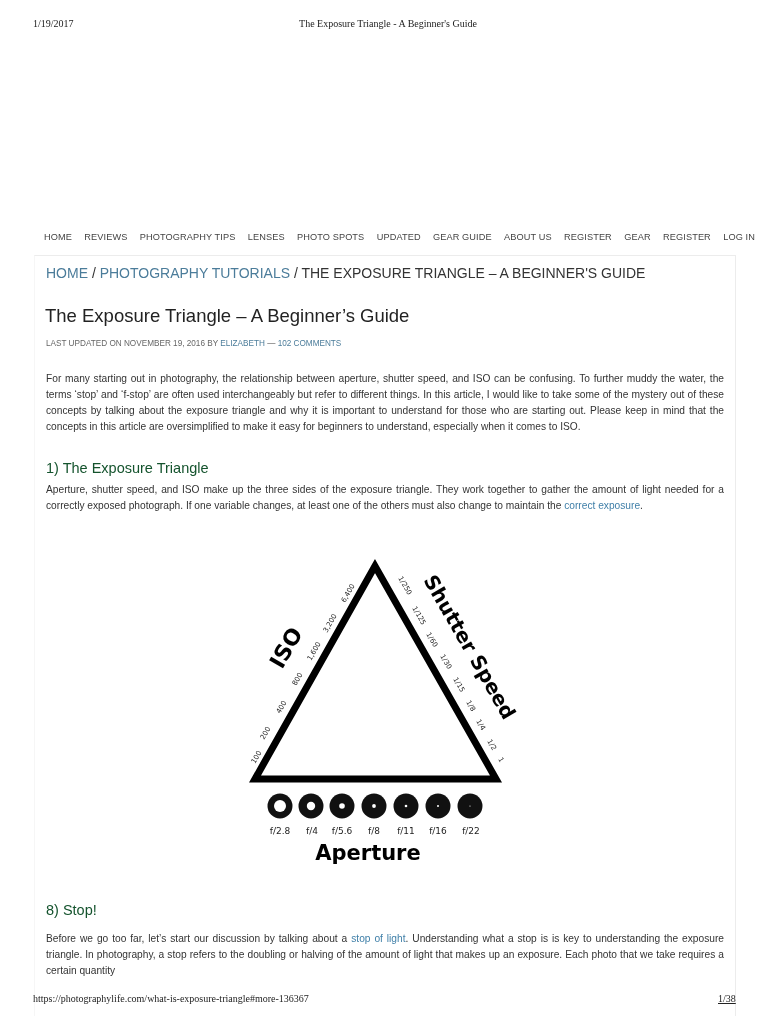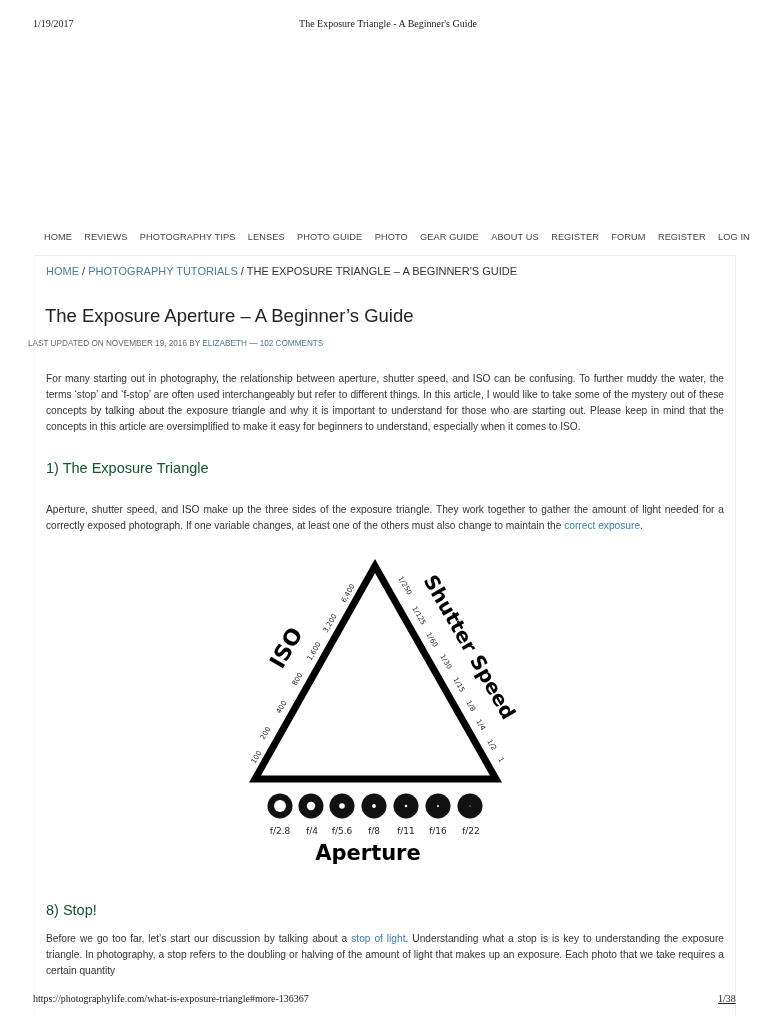--- a/index.html
+++ b/index.html
@@ -9,25 +9,25 @@
   .print-header .title { position: absolute; left: 4px; width: 768px; text-align: center; }
   .print-footer { position: absolute; top: 993px; left: 0; width: 768px; font-family: "Liberation Serif", serif; font-size: 10px; color: #222; }
   .print-footer .url { position: absolute; left: 33px; }
   .print-footer .page { position: absolute; left: 718px; text-decoration: underline; }
 
   .nav { position: absolute; top: 232px; left: 44px; display: flex; gap: 0; font-size: 9.2px; color: #444; letter-spacing: 0.1px; }
   .nav a { color: #444; text-decoration: none; margin-right: 12.4px; white-space: nowrap; }
 
   .card { position: absolute; top: 255px; left: 34px; width: 700px; height: 760px; border-top: 1px solid #ececec; border-right: 1px solid #ececec; border-left: 1px solid #f6f6f6; }
 
-  .breadcrumb { position: absolute; top: 265px; left: 46px; font-size: 11px; color: #333; white-space: nowrap; }
+  .breadcrumb { position: absolute; top: 265px; left: 46px; font-size: 14px; color: #333; white-space: nowrap; }
   .breadcrumb .lnk { color: #4b7c9a; }
 
   .page-title { position: absolute; top: 305px; left: 45px; font-size: 18.5px; color: #222; font-weight: normal; margin: 0; white-space: nowrap; }
-  .meta { position: absolute; top: 339px; left: 28px; font-size: 8.2px; color: #666; white-space: nowrap; }
+  .meta { position: absolute; top: 339px; left: 46px; font-size: 8.2px; color: #666; white-space: nowrap; }
   .meta .lnk { color: #4b7c9a; }
 
   .para { position: absolute; left: 46px; width: 678px; font-size: 10.2px; line-height: 16px; color: #333; margin: 0; text-align: justify; }
   .para .lnk { color: #3f7fa8; }
   .h2 { position: absolute; left: 46px; font-size: 14.5px; color: #14532d; margin: 0; white-space: nowrap; font-weight: normal; }
 
   .diagram { position: absolute; left: 230px; top: 548px; width: 310px; height: 325px; }
 </style>
 </head>
 <body>
@@ -35,46 +35,46 @@
 <div class="print-header">
   <span class="date">1/19/2017</span>
   <span class="title">The Exposure Triangle - A Beginner's Guide</span>
 </div>
 
 <nav class="nav">
   <a href="#">HOME</a>
   <a href="#">REVIEWS</a>
   <a href="#">PHOTOGRAPHY TIPS</a>
   <a href="#">LENSES</a>
-  <a href="#">PHOTO GUIDE</a>
-  <a href="#">PHOTO</a>
+  <a href="#">PHOTO SPOTS</a>
+  <a href="#">UPDATED</a>
   <a href="#">GEAR GUIDE</a>
   <a href="#">ABOUT US</a>
   <a href="#">REGISTER</a>
-  <a href="#">FORUM</a>
+  <a href="#">GEAR</a>
   <a href="#">REGISTER</a>
   <a href="#">LOG IN</a>
 </nav>
 
 <div class="card"></div>
 
 <div class="breadcrumb">
   <span class="lnk">HOME</span><span> / </span><span class="lnk">PHOTOGRAPHY TUTORIALS</span><span> / </span><span>THE EXPOSURE TRIANGLE – A BEGINNER'S GUIDE</span>
 </div>
 
-<h1 class="page-title">The Exposure Aperture – A Beginner’s Guide</h1>
+<h1 class="page-title">The Exposure Triangle – A Beginner’s Guide</h1>
 
 <div class="meta">
   <span>LAST UPDATED ON NOVEMBER 19, 2016 BY </span><span class="lnk">ELIZABETH</span><span> — </span><span class="lnk">102 COMMENTS</span>
 </div>
 
 <p class="para" style="top:371px;">For many starting out in photography, the relationship between aperture, shutter speed, and ISO can be confusing. To further muddy the water, the terms ‘stop’ and ‘f-stop’ are often used interchangeably but refer to different things. In this article, I would like to take some of the mystery out of these concepts by talking about the exposure triangle and why it is important to understand for those who are starting out. Please keep in mind that the concepts in this article are oversimplified to make it easy for beginners to understand, especially when it comes to ISO.</p>
 
 <h2 class="h2" style="top:460px;">1) The Exposure Triangle</h2>
-<p class="para" style="top:502px;"><span>Aperture, shutter speed, and ISO make up the three sides of the exposure triangle. They work together to gather the amount of light needed for a correctly exposed photograph. If one variable changes, at least one of the others must also change to maintain the </span><span class="lnk">correct exposure</span><span>.</span></p>
+<p class="para" style="top:482px;"><span>Aperture, shutter speed, and ISO make up the three sides of the exposure triangle. They work together to gather the amount of light needed for a correctly exposed photograph. If one variable changes, at least one of the others must also change to maintain the </span><span class="lnk">correct exposure</span><span>.</span></p>
 
 <div class="diagram">
   <svg width="310" height="325" viewBox="0 0 310 325" xmlns="http://www.w3.org/2000/svg">
 
     <polygon points="145,18 25,231 266,231" fill="none" stroke="#000" stroke-width="7" stroke-linejoin="miter"></polygon>
 
     <text x="0" y="0" font-family="DejaVu Sans, sans-serif" font-weight="bold" font-size="22" fill="#000" transform="translate(52,122) rotate(-60)">ISO</text>
 
     <g font-family="DejaVu Sans, sans-serif" font-size="7" fill="#222">
       <text transform="translate(25,216) rotate(-60)">100</text>

